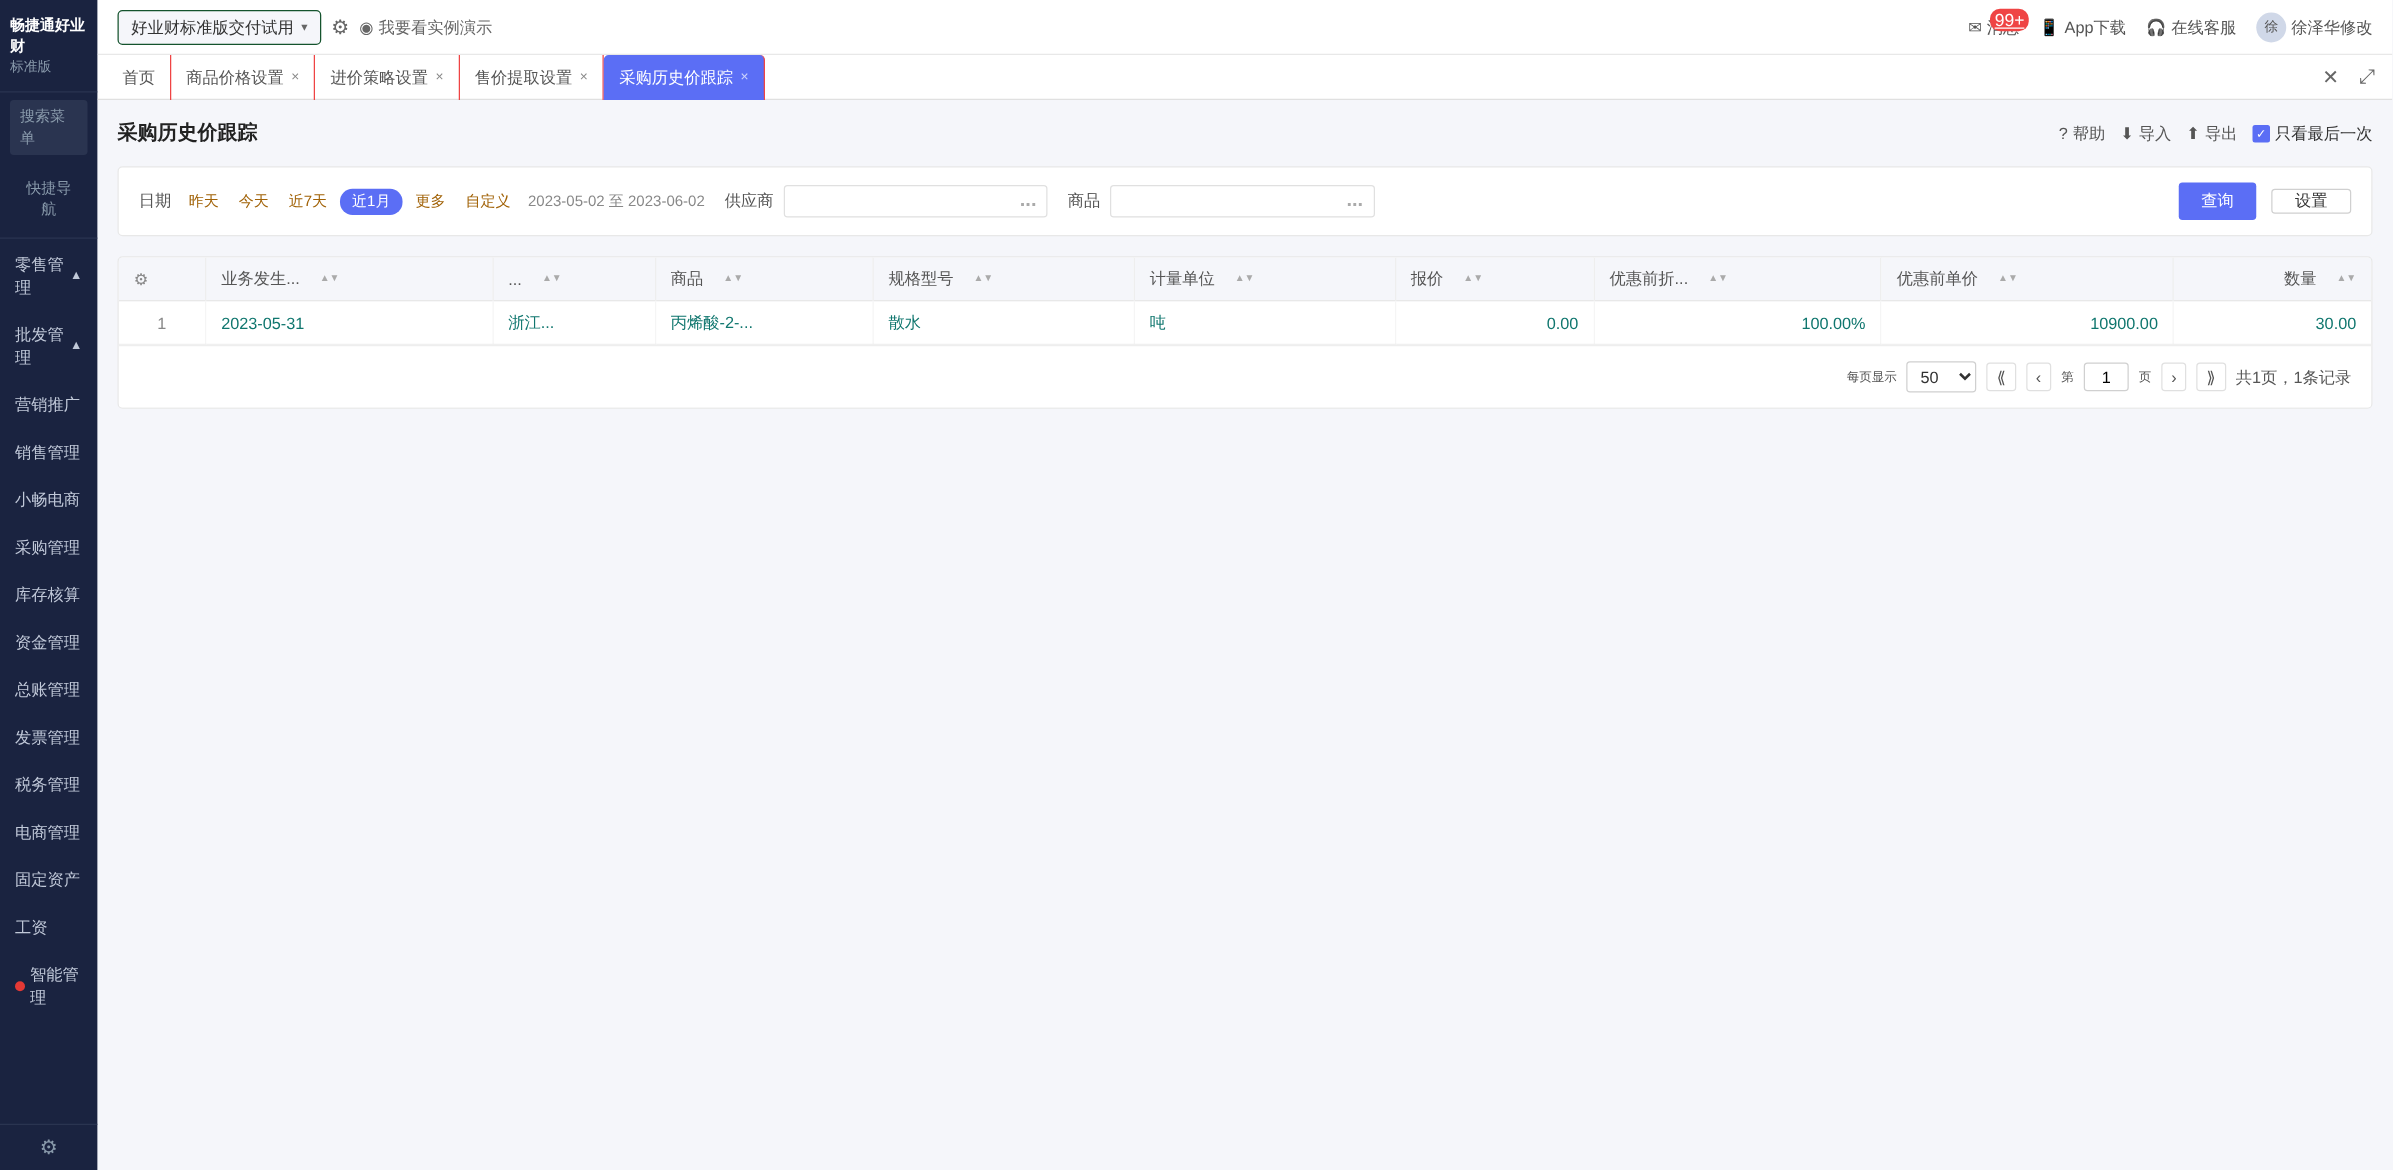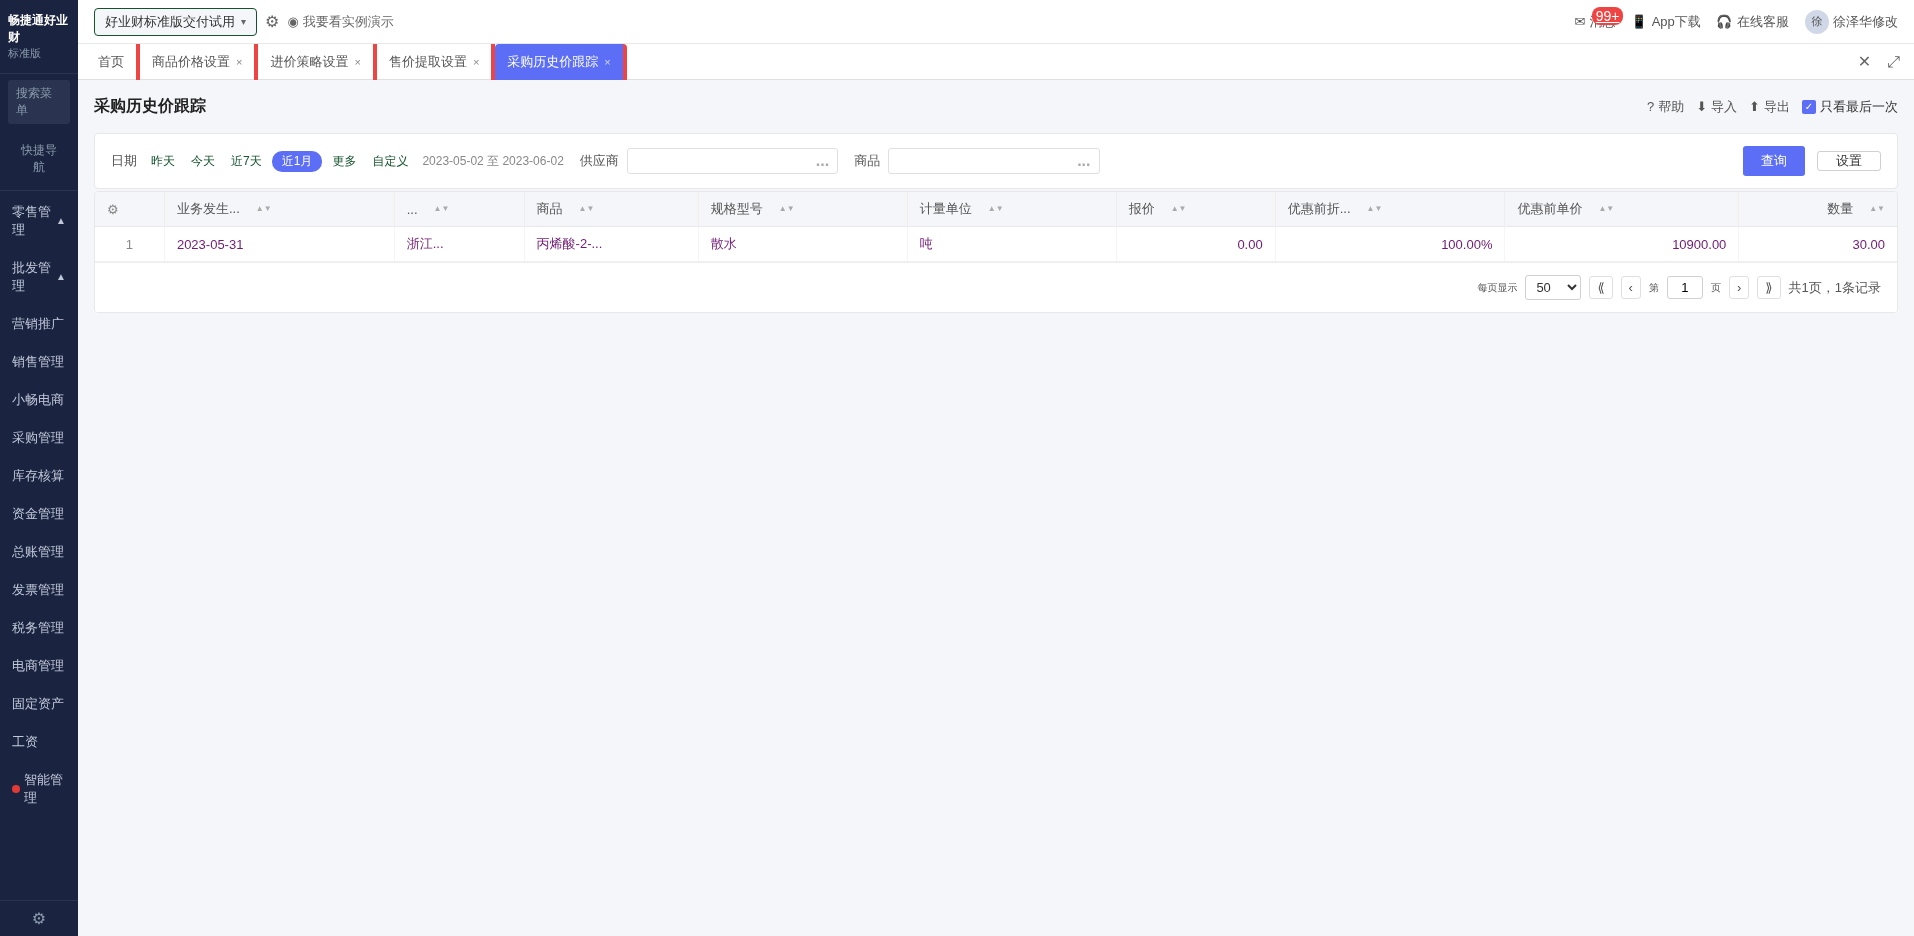--- a/index.html
+++ b/index.html
@@ -30,58 +30,58 @@
     .settings-btn { background: transparent; border: none; cursor: pointer; color: #666; font-size: 16px; }
     .demo-btn { display: flex; align-items: center; gap: 4px; background: transparent; border: none; color: #666; cursor: pointer; font-size: 13px; }
     .top-header-right { display: flex; align-items: center; gap: 16px; }
     .header-action { display: flex; align-items: center; gap: 4px; cursor: pointer; color: #555; font-size: 13px; position: relative; }
     .badge { background: #ef4444; color: #fff; font-size: 14px; border-radius: 8px; padding: 1px 4px; position: absolute; top: -6px; right: -8px; text-decoration: underline; }
     .user-info { display: flex; align-items: center; gap: 4px; cursor: pointer; color: #555; }
     .user-avatar { width: 24px; height: 24px; background: #d0d8e8; border-radius: 50%; display: flex; align-items: center; justify-content: center; font-size: 11px; }
 
     
     .tab-bar { background: #fff; border-bottom: 1px solid #e0e0e0; display: flex; align-items: center; padding: 0 8px; height: 36px; flex-shrink: 0; position: relative; }
-    .tab { display: flex; align-items: center; gap: 6px; padding: 0 12px; height: 36px; cursor: pointer; font-size: 13px; color: #555; border-right: 4px solid #ef4444; white-space: nowrap; }
+    .tab { display: flex; align-items: center; gap: 6px; padding: 0 12px; height: 36px; cursor: pointer; font-size: 13px; color: #555; border-right: 1px solid #ef4444; white-space: nowrap; }
     .tab.active { background: #5b6ef5; color: #fff; border-radius: 4px 4px 0 0; }
     .tab.home { font-weight: 500; }
     .tab-close { font-size: 11px; color: inherit; opacity: 0.7; }
     .tab-bar-right { margin-left: auto; display: flex; align-items: center; gap: 4px; }
     .tab-bar-btn { background: transparent; border: none; cursor: pointer; font-size: 16px; color: #666; padding: 2px 6px; }
 
     
     .content { flex: 1; padding: 16px; overflow-y: auto; background: #f5f6fa; }
     .page-header { display: flex; align-items: center; justify-content: space-between; margin-bottom: 16px; }
     .page-title { font-size: 16px; font-weight: 600; color: #222; }
     .page-actions { display: flex; align-items: center; gap: 12px; }
     .page-action-btn { display: flex; align-items: center; gap: 4px; background: transparent; border: none; color: #555; cursor: pointer; font-size: 13px; }
     .checkbox-label { display: flex; align-items: center; gap: 4px; font-size: 13px; color: #333; cursor: pointer; }
     .checkbox-blue { width: 14px; height: 14px; background: #5b6ef5; border-radius: 2px; display: flex; align-items: center; justify-content: center; color: #fff; font-size: 10px; }
 
     
-    .filter-panel { background: #fff; border: 1px solid #e8e8e8; border-radius: 4px; padding: 12px 16px; margin-bottom: 2px; display: flex; align-items: center; gap: 16px; flex-wrap: wrap; }
+    .filter-panel { background: #fff; border: 1px solid #e8e8e8; border-radius: 4px; padding: 12px 16px; margin-bottom: 16px; display: flex; align-items: center; gap: 16px; flex-wrap: wrap; }
     .filter-group { display: flex; align-items: center; gap: 8px; }
     .filter-label { color: #555; font-size: 13px; flex-shrink: 0; }
     .date-btns { display: flex; align-items: center; gap: 4px; }
-    .date-btn { background: transparent; border: none; color: #14532d; cursor: pointer; font-size: 12px; padding: 2px 6px; border-radius: 3px; }
+    .date-btn { background: transparent; border: none; color: #a16207; cursor: pointer; font-size: 12px; padding: 2px 6px; border-radius: 3px; }
     .date-btn.active { background: #5b6ef5; color: #fff; border-radius: 10px; padding: 2px 10px; }
     .date-range { color: #888; font-size: 12px; }
     .filter-input-wrap { display: flex; align-items: center; gap: 4px; border: 1px solid #e0e0e0; border-radius: 3px; padding: 3px 8px; min-width: 180px; background: #fff; }
     .filter-input { border: none; outline: none; font-size: 13px; color: #333; width: 100%; }
     .filter-dots { color: #aaa; cursor: pointer; font-size: 16px; font-weight: bold; }
     .filter-actions { margin-left: auto; display: flex; align-items: center; gap: 12px; }
     .btn-primary { background: #5b6ef5; color: #fff; border: none; border-radius: 3px; padding: 6px 18px; cursor: pointer; font-size: 13px; }
     .btn-default { background: #fff; color: #333; border: 1px solid #d0d0d0; border-radius: 3px; padding: 0 18px; cursor: pointer; font-size: 13px; }
 
     
     .table-wrap { background: #fff; border: 1px solid #e8e8e8; border-radius: 4px; overflow: hidden; }
     table { width: 100%; border-collapse: collapse; font-size: 13px; }
     thead tr { background: #f5f6fa; border-bottom: 1px solid #e8e8e8; }
     th { padding: 8px 12px; text-align: left; color: #555; font-weight: 500; white-space: nowrap; border-right: 1px solid #eee; }
     th:last-child { border-right: none; }
-    td { padding: 8px 12px; color: #701a75; border-bottom: 1px solid #f0f0f0; border-right: 1px solid #f5f5f5; white-space: nowrap; }
+    td { padding: 8px 12px; color: #0f766e; border-bottom: 1px solid #f0f0f0; border-right: 1px solid #f5f5f5; white-space: nowrap; }
     td:last-child { border-right: none; }
     .col-sort { cursor: pointer; display: inline-flex; align-items: center; gap: 16px; }
     .sort-arrows { display: inline-flex; flex-direction: column; font-size: 8px; line-height: 1; color: #aaa; }
     .gear-cell { color: #888; cursor: pointer; }
     .num-cell { text-align: right; }
     .seq-cell { color: #888; text-align: center; }
 
     
     .pagination { display: flex; align-items: center; justify-content: flex-end; padding: 12px 16px; gap: 8px; background: #fff; border-top: 1px solid #eee; }
     .page-size-label { color: #555; font-size: 10px; }

